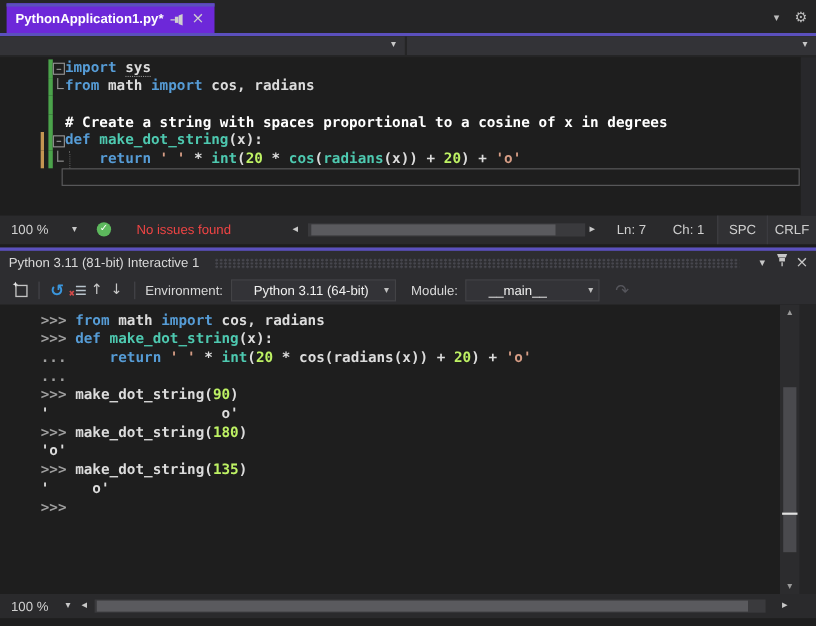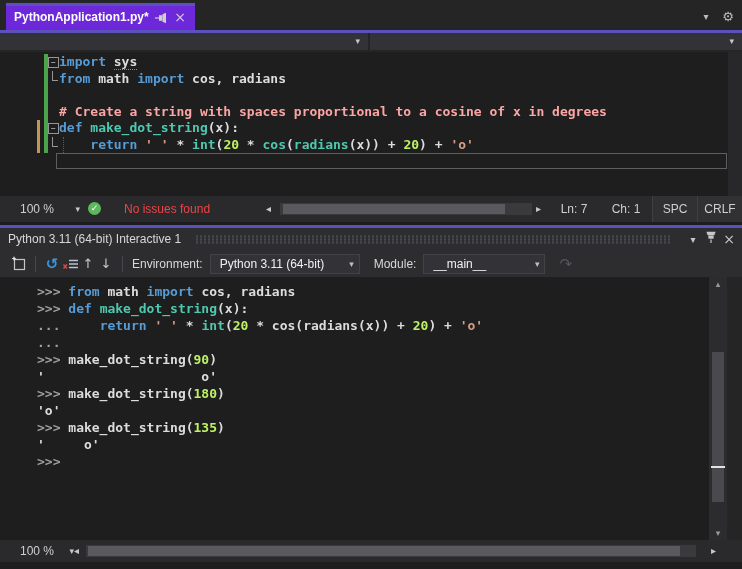--- a/index.html
+++ b/index.html
@@ -38,26 +38,26 @@
   .bar-orange{position:absolute;left:37px;width:3px;top:0;bottom:0;background:#C49552;}
   .glyph-minus{position:absolute;left:48px;top:3px;width:9px;height:9px;border:1px solid #969696;background:#1e1e1e;
                color:#c8c8c8;font:8px/9px "DejaVu Sans Mono",monospace;text-align:center;}
   .glyph-foot{position:absolute;left:52px;top:0;width:5px;height:9px;border-left:1px solid #969696;border-bottom:1px solid #969696;}
   .indent-guide{position:absolute;left:63px;top:0;bottom:0;border-left:1px dotted #5a5a5a;}
 
   .repl-line{position:relative;height:17px;padding-left:37px;white-space:pre;
              font:600 13px/17px "DejaVu Sans Mono",monospace;}
 
   .tok-kw{color:#569CD6}.tok-str{color:#D69D85}.tok-num{color:#bef264}.tok-fn{color:#4EC9B0}
-  .tok-com{color:#fca5a5}.tok-txt{color:#DCDCDC}.tok-prompt{color:#9E9E9E}
+  .tok-com{color:#ffffff}.tok-txt{color:#DCDCDC}.tok-prompt{color:#9E9E9E}
   .tok-und{color:#DCDCDC;border-bottom:1px dotted #8f8f8f;}
 
   
   .e-status{position:relative;height:26px;background:#2a2a2c;font-size:12px;color:#cfcfcf;}
-  .zoom-select{position:absolute;left:0;top:0;bottom:0;width:66px;padding-left:20px;line-height:26px;}
+  .zoom-select{position:absolute;left:0;top:0;bottom:0;width:66px;padding-left:10px;line-height:26px;}
   .zoom-select .dd-caret{position:absolute;right:6px;top:0;font-size:9px;line-height:26px;color:#c8c8c8;}
   .check{position:absolute;left:88px;top:6px;width:13px;height:13px;border-radius:50%;background:#5DB85D;
          color:#fff;font-size:9px;line-height:13px;text-align:center;}
   .issues{position:absolute;left:124px;line-height:26px;color:#ef4444;}
   .hs-left{position:absolute;left:266px;line-height:26px;font-size:10px;color:#c8c8c8;}
   .hs-right{position:absolute;left:536px;line-height:26px;font-size:10px;color:#c8c8c8;}
   .hs-track{position:absolute;left:280px;top:7px;width:252px;height:12px;background:#3a3a3d;}
   .hs-thumb{position:absolute;left:3px;top:1px;bottom:1px;width:222px;background:#5a5a5e;}
   .pos-group{position:absolute;right:0;top:0;bottom:0;display:flex;align-items:stretch;}
   .pos-group .plain{width:52px;text-align:center;line-height:26px;}
@@ -74,21 +74,21 @@
   .iw-dd{font-size:10px;}
   .iw-close{font-size:14px;margin-right:4px;}
 
   .iw-toolbar{position:relative;height:27px;background:#2d2d30;display:flex;align-items:center;padding-left:10px;box-sizing:border-box;font-size:12px;}
   .tb-sep{width:1px;height:16px;background:#46464b;margin:0 7px;}
   .tbtn{width:18px;height:18px;display:flex;align-items:center;justify-content:center;}
   .reset-glyph{color:#3a96dd;font-size:15px;font-weight:bold;}
   .hist{color:#c8c8c8;font-size:13px;}
   .tb-label{color:#d8d8d8;margin:0 7px 0 2px;white-space:nowrap;}
   .combo{position:relative;height:20px;line-height:18px;background:#333337;border:1px solid #434346;
-         color:#f0f0f0;font-size:12px;padding:0 18px 0 9px;box-sizing:border-box;white-space:nowrap;}
+         color:#f0f0f0;font-size:12px;padding:0 18px 0 20px;box-sizing:border-box;white-space:nowrap;}
   .combo .dd-caret{position:absolute;right:5px;top:0;font-size:9px;line-height:18px;color:#c0c0c0;}
   .combo.env{width:150px;}
   .combo.mod{width:122px;}
   .send-glyph{color:#56565c;font-size:15px;margin-left:14px;}
 
   .iw-body{position:relative;height:263px;background:#1e1e1e;padding-top:6px;box-sizing:border-box;}
   .iw-right-strip{position:absolute;right:0;top:0;bottom:0;width:15px;background:#252526;}
   .iw-vscroll{position:absolute;right:15px;top:0;bottom:0;width:18px;background:#2c2c2e;}
   .vs-up{position:absolute;top:2px;left:0;right:0;text-align:center;font-size:9px;color:#999;}
   .vs-down{position:absolute;bottom:2px;left:0;right:0;text-align:center;font-size:9px;color:#999;}
@@ -169,21 +169,21 @@
       <span class="plain">Ln: 7</span>
       <span class="plain">Ch: 1</span>
       <span class="boxed">SPC</span>
       <span class="boxed">CRLF</span>
     </div>
   </div>
 
   <div class="gap3"></div>
 
   <div class="iw-title">
-    <span class="iw-title-text">Python 3.11 (64-bit) Interactive 1</span>
+    <span class="iw-title-text">Python 3.11 (81-bit) Interactive 1</span>
     <span class="drag-dots"></span>
     <span class="iw-btn iw-dd icon">▾</span>
     <span class="iw-btn">
       <svg width="12" height="13" viewBox="0 0 12 13">
         <path d="M6 12V8.5" stroke="#c8c8c8" stroke-width="1.2" fill="none"></path>
         <rect x="3.4" y="4.5" width="5.2" height="3.2" fill="#c8c8c8"></rect>
         <path d="M2.6 4.2L1.4.8h9.2L9.4 4.2z" fill="#c8c8c8"></path>
       </svg>
     </span>
     <span class="iw-btn iw-close icon">×</span>

